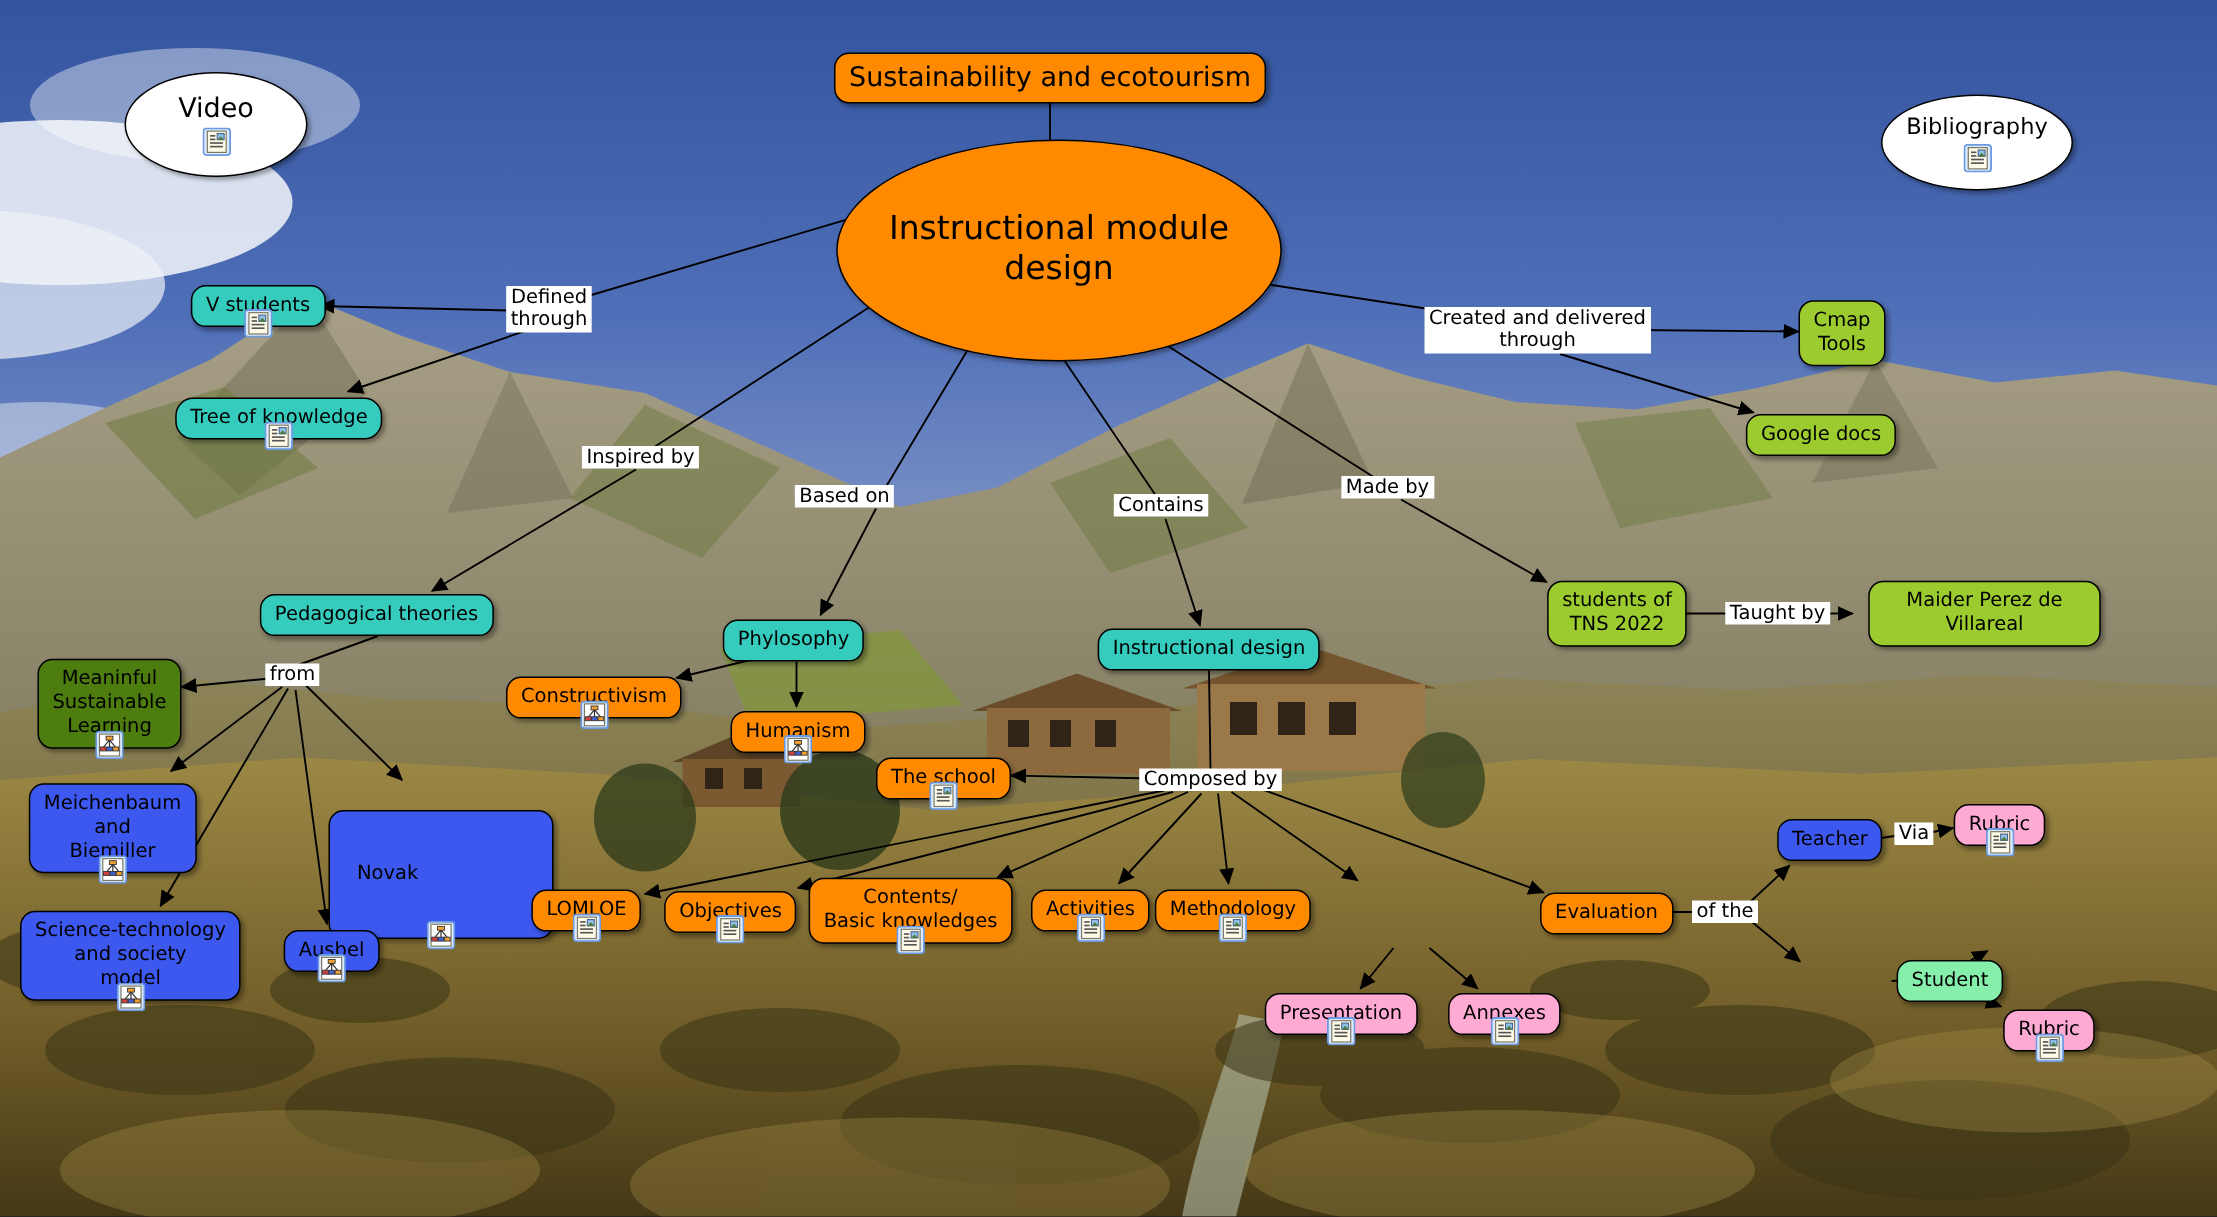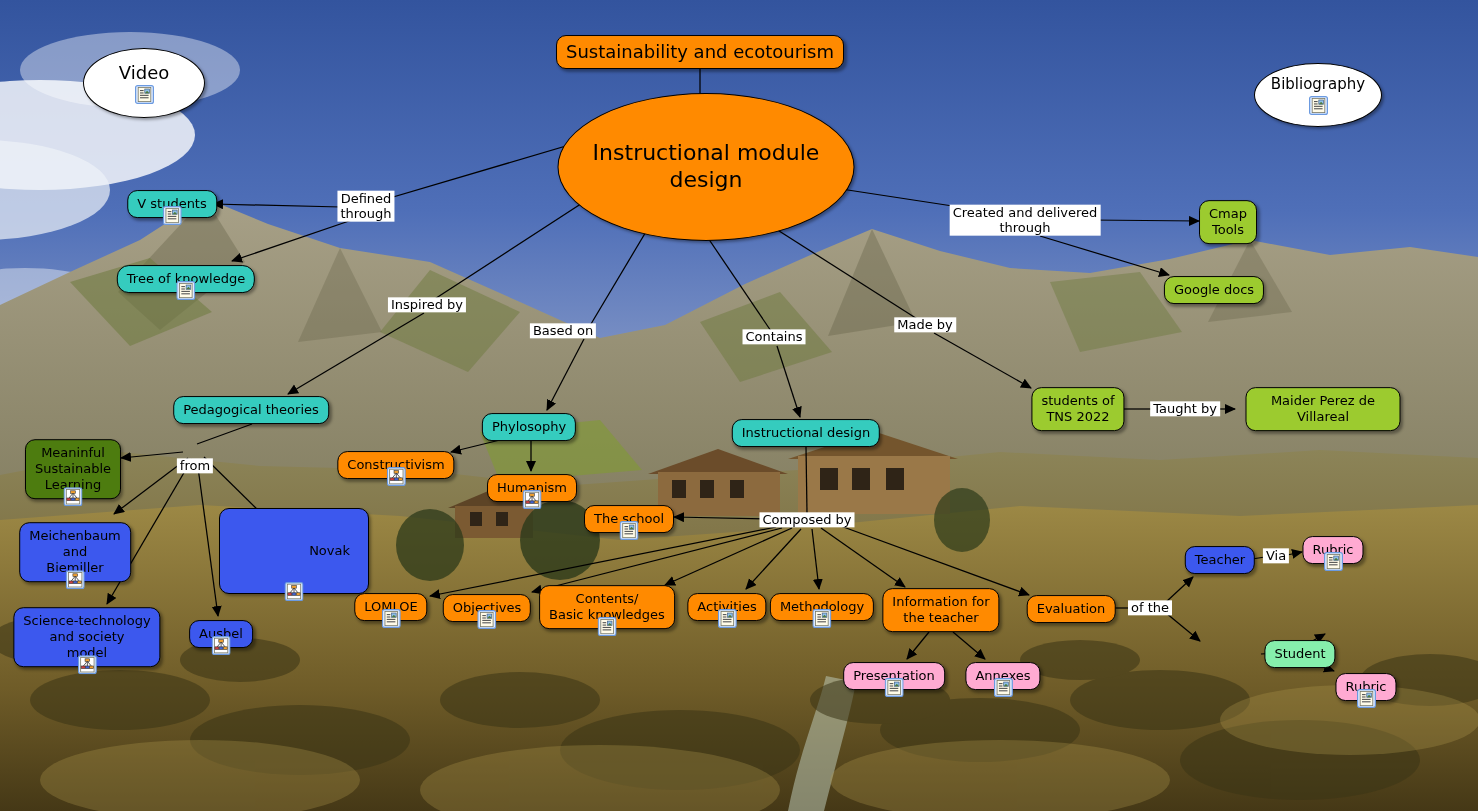--- a/index.html
+++ b/index.html
@@ -10,21 +10,21 @@
   #phrases{position:absolute;left:0;top:0;width:100%;height:100%;z-index:3;pointer-events:none;}
   #nodes{position:absolute;left:0;top:0;width:100%;height:100%;z-index:4;pointer-events:none;}
   .phrase{position:absolute;transform:translate(-50%,-50%);background:#fff;color:#000;
           font-size:13px;line-height:1.18;padding:0 3px;text-align:center;white-space:pre-line;
           pointer-events:auto;}
   .node{position:absolute;transform:translate(-50%,-50%);border:1.4px solid #000;border-radius:10px;
         color:#000;font-size:13px;line-height:1.22;text-align:center;padding:5px 9px;
         white-space:pre-line;box-shadow:2px 2px 3px rgba(0,0,0,.35);pointer-events:auto;}
   .node.ellipse{border-radius:50%;display:flex;flex-direction:column;align-items:center;
         justify-content:center;padding:0;white-space:pre-line;}
-  .node.fixed{display:flex;flex-direction:column;align-items:flex-end;justify-content:center;padding:18px;}
+  .node.fixed{display:flex;flex-direction:column;align-items:flex-start;justify-content:center;padding:18px;margin-top:32px;}
   .nodeicon{position:absolute;left:50%;top:100%;transform:translate(-50%,-58%);width:19px;height:19px;}
   .node.ellipse .nodeicon{position:static;transform:none;margin-top:2px;}
   .nodeicon svg{display:block;}
 </style>
 <title>Instructional module design - concept map</title></head>
 <body>
 
 <div id="canvas">
 
   <svg id="bg" width="1478" height="811" viewBox="0 0 1478 811" preserveAspectRatio="none">
@@ -164,21 +164,21 @@
 
   <div id="phrases">
       <div class="phrase" style="left: 366px; top: 206px;">Defined
 through</div>
       <div class="phrase" style="left: 427px; top: 305px;">Inspired by</div>
       <div class="phrase" style="left: 563px; top: 331px;">Based on</div>
       <div class="phrase" style="left: 774px; top: 337px;">Contains</div>
       <div class="phrase" style="left: 925px; top: 325px;">Made by</div>
       <div class="phrase" style="left: 1025px; top: 220px;">Created and delivered
 through</div>
-      <div class="phrase" style="left: 195px; top: 466px;">from</div>
+      <div class="phrase" style="left: 195px; top: 450px;">from</div>
       <div class="phrase" style="left: 807px; top: 520px;">Composed by</div>
       <div class="phrase" style="left: 1185px; top: 409px;">Taught by</div>
       <div class="phrase" style="left: 1150px; top: 608px;">of the</div>
       <div class="phrase" style="left: 1276px; top: 556px;">Via</div>
       <div class="phrase" style="left: 1288px; top: 653px;">via</div>
     </div>
   <div id="nodes">
       <div class="node ellipse" style="left: 144px; top: 83px; background: rgb(255, 255, 255); font-size: 18px; width: 120px; height: 68px;"><span>Video</span><span class="nodeicon"><svg viewBox="0 0 19 19" width="19" height="19">
             <rect x="0.6" y="0.6" width="17.8" height="17.8" rx="2" fill="#ddeafe" stroke="#6b9ae0" stroke-width="1.2"></rect>
             <rect x="3.2" y="2.4" width="12.6" height="14.2" fill="#fffbe8" stroke="#7a7a66" stroke-width="0.8"></rect>
@@ -348,22 +348,20 @@
       <div class="node " style="left: 822px; top: 607px; background: rgb(255, 138, 0);"><span>Methodology</span><span class="nodeicon"><svg viewBox="0 0 19 19" width="19" height="19">
             <rect x="0.6" y="0.6" width="17.8" height="17.8" rx="2" fill="#ddeafe" stroke="#6b9ae0" stroke-width="1.2"></rect>
             <rect x="3.2" y="2.4" width="12.6" height="14.2" fill="#fffbe8" stroke="#7a7a66" stroke-width="0.8"></rect>
             <rect x="9.8" y="4" width="4.6" height="4.2" fill="#8fc1e9" stroke="#44608a" stroke-width="0.7"></rect>
             <path d="M9.8 8.2 l2.3 -2.4 2.3 2.4 z" fill="#4f7a3d"></path>
             <rect x="5" y="5" width="3.6" height="1.1" fill="#555"></rect>
             <rect x="5" y="7.4" width="3.6" height="1.1" fill="#555"></rect>
             <rect x="5" y="9.8" width="8.6" height="1.1" fill="#555"></rect>
             <rect x="5" y="12.2" width="8.6" height="1.1" fill="#555"></rect>
           </svg></span></div>
-      <div class="node " style="left: 941px; top: 610px; background: rgb(255, 138, 0);"><span>Information for
-the teacher</span></div>
       <div class="node " style="left: 1071px; top: 609px; background: rgb(255, 138, 0);"><span>Evaluation</span></div>
       <div class="node " style="left: 1228px; top: 222px; background: rgb(156, 203, 47);"><span>Cmap
 Tools</span></div>
       <div class="node " style="left: 1214px; top: 290px; background: rgb(156, 203, 47);"><span>Google docs</span></div>
       <div class="node " style="left: 1078px; top: 409px; background: rgb(156, 203, 47);"><span>students of
 TNS 2022</span></div>
       <div class="node " style="left: 1323px; top: 409px; background: rgb(156, 203, 47);"><span>Maider Perez de Villareal</span></div>
       <div class="node " style="left: 1220px; top: 560px; background: rgb(60, 88, 238);"><span>Teacher</span></div>
       <div class="node " style="left: 1300px; top: 654px; background: #86efac; text-align: right;"><span>Student</span></div>
       <div class="node " style="left: 1333px; top: 550px; background: rgb(255, 170, 210);"><span>Rubric</span><span class="nodeicon"><svg viewBox="0 0 19 19" width="19" height="19">

